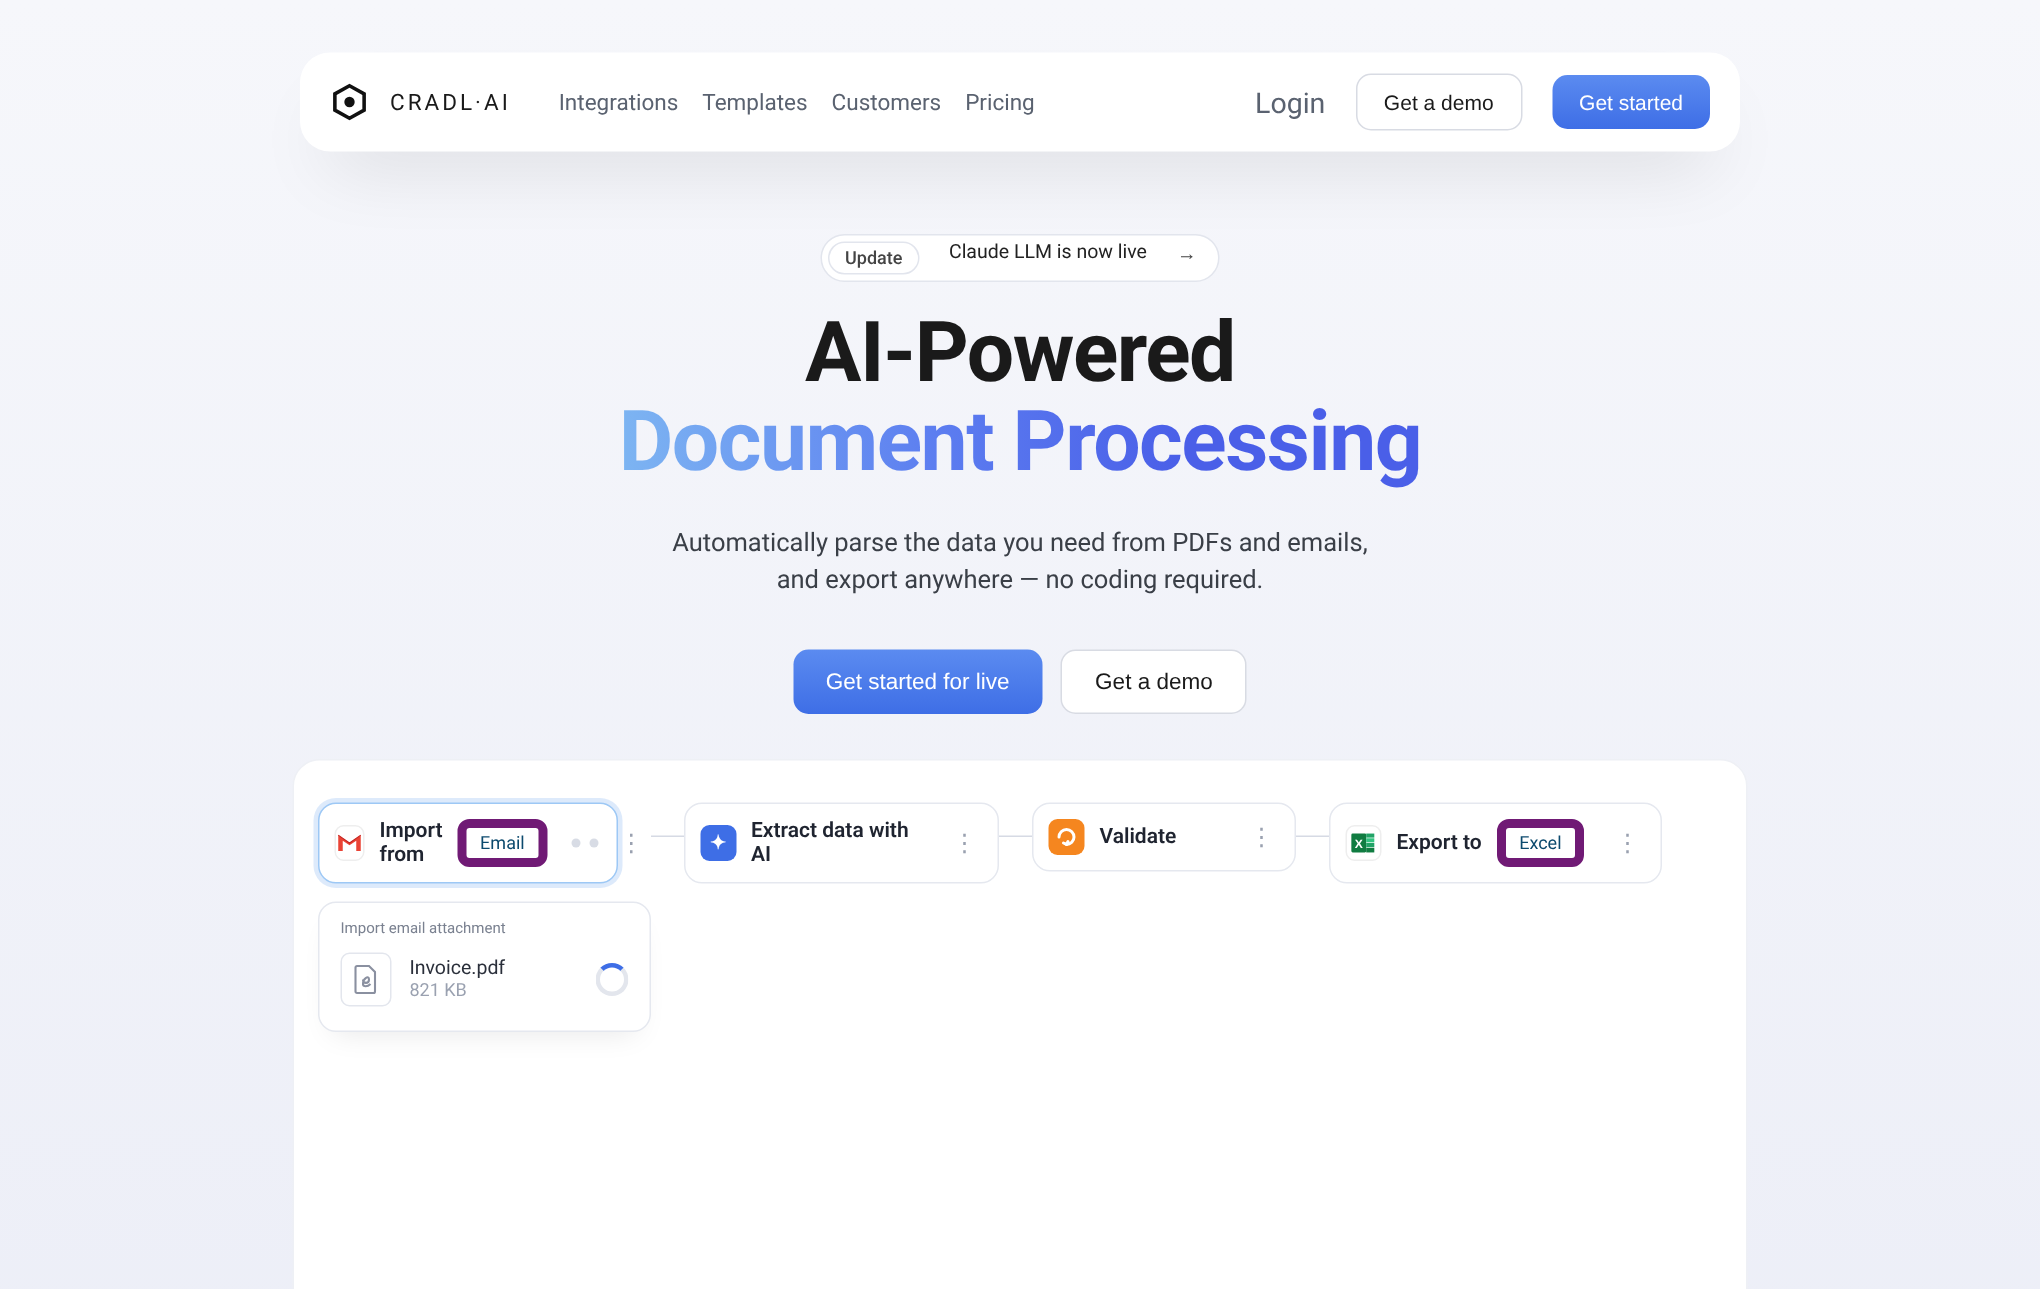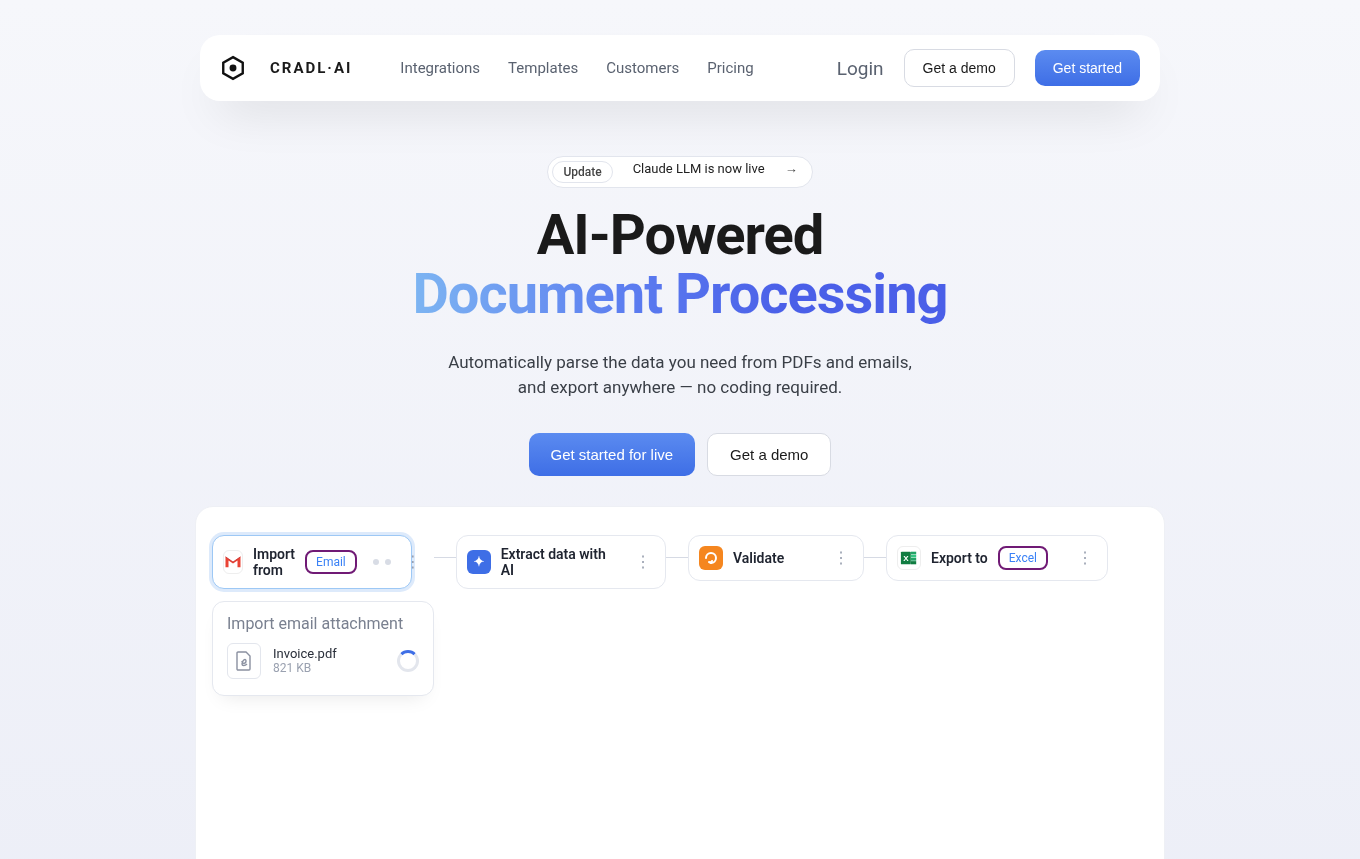--- a/index.html
+++ b/index.html
@@ -16,23 +16,23 @@
 .navbar {
   width: 960px;
   margin: 35px auto 0;
   background: #fff;
   border-radius: 20px;
   padding: 14px 20px;
   display: flex;
   align-items: center;
   box-shadow: 0 25px 50px -20px rgba(0,0,0,0.15);
 }
-.logo { display: flex; align-items: center; gap: 24px; font-weight: 700; letter-spacing: 2px; font-size: 15px; }
+.logo { display: flex; align-items: center; gap: 14px; font-weight: 400; letter-spacing: 2px; font-size: 15px; }
 .logo svg { width: 26px; height: 26px; }
-.nav-links { display: flex; gap: 28px; margin-left: 48px; }
+.nav-links { display: flex; gap: 16px; margin-left: 32px; }
 .nav-links a { color: #5a6270; text-decoration: none; font-size: 15px; cursor: pointer; }
 .nav-right { margin-left: auto; display: flex; align-items: center; gap: 20px; }
 .login { color: #5a6270; font-size: 19px; cursor: pointer; }
 .btn { border-radius: 10px; font-size: 14px; padding: 10px 18px; border: none; cursor: pointer; font-weight: 500; }
 .btn-outline { background: #fff; border: 1px solid #d8dbe3; color: #1a1a1a; }
 .btn-primary { background: linear-gradient(180deg, #5b8bf0, #3e6ee6); color: #fff; }
 
 
 .hero { text-align: center; margin-top: 55px; }
 .update-pill {
@@ -78,41 +78,41 @@
 }
 .stage.active { border-color: #9dc8f5; box-shadow: 0 0 0 3px rgba(120,170,240,0.25); }
 .connector {
   flex: 0 0 22px;
   height: 1px;
   background: #d6dae4;
   margin-top: 22px;
 }
 .stage-icon { width: 24px; height: 24px; border-radius: 6px; display:flex; align-items:center; justify-content:center; font-size:13px; font-weight:700; color:#fff; }
 .stage-title { font-weight: 600; font-size: 14px; color: #1f2430; }
-.chip { border: 2px solid #701a75; border-radius: 8px; padding: 3px 9px; font-size: 12px; color:#3b82f6; background:#fff; }
+.chip { border: 6px solid #701a75; border-radius: 8px; padding: 3px 9px; font-size: 12px; color:#0c4a6e; background:#fff; }
 .menu-dots { margin-left: auto; color:#9aa1b0; font-size:16px; padding:0 4px; cursor:pointer; letter-spacing:0px; }
 .dots-group { display:flex; gap:6px; margin-left:6px; }
 .dot { width:6px; height:6px; border-radius:50%; background:#d8dce5; }
 
 .stage1 { width: 200px; }
 .stage2 { width: 210px; }
 .stage3 { width: 176px; }
 .stage4 { width: 222px; }
 
 
 .subcard {
   width: 222px;
   background:#fff;
   border:1px solid #e5e8ef;
   border-radius:12px;
   margin-top:12px;
   padding:12px 14px 16px;
   box-shadow: 0 10px 20px -10px rgba(0,0,0,0.1);
 }
-.subcard-title { font-size:16px; color:#7a8190; margin-bottom:10px; }
+.subcard-title { font-size:10px; color:#7a8190; margin-bottom:10px; }
 .file-row { display:flex; align-items:center; gap:12px; }
 .file-icon { width:34px; height:36px; border:1px solid #e3e6ed; border-radius:6px; display:flex; align-items:center; justify-content:center; color:#7a8190; }
 .file-meta { display:flex; flex-direction:column; }
 .file-name { font-size:13px; color:#2a2f3a; }
 .file-size { font-size:12px; color:#9aa1b0; }
 .spinner { margin-left:auto; width:22px; height:22px; border:3px solid #e3e6ed; border-top-color:#3e6ee6; border-radius:50%; }
 
 
 .gmail { background:#fff; border:1px solid #eee; position:relative; }
 .gmail svg { width:18px; height:14px; }

